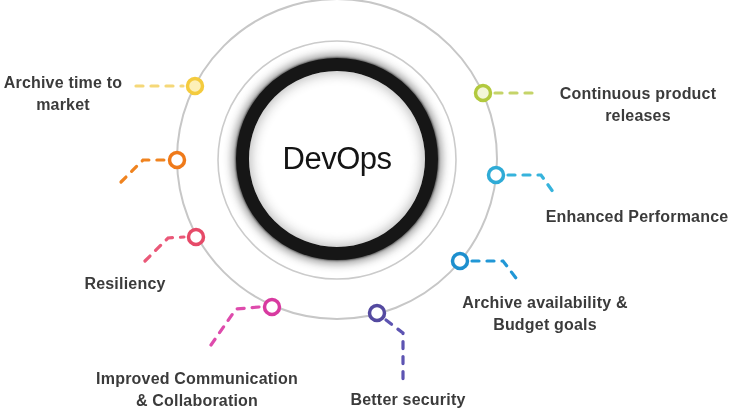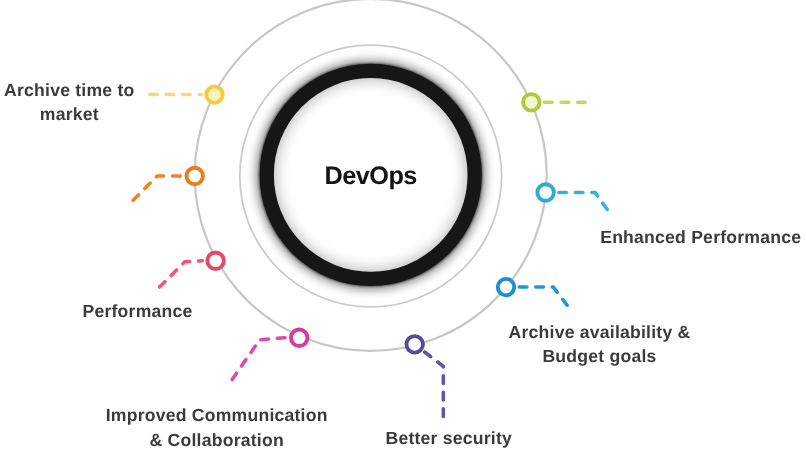--- a/index.html
+++ b/index.html
@@ -32,22 +32,22 @@
     border-radius:50%;
     background:#ffffff;
     box-shadow:0 0 8px 4px rgba(30,30,30,.45),
                0 0 2px 1px rgba(30,30,30,.6),
                inset 0 0 12px 2px rgba(30,30,30,.30);
     display:flex;
     align-items:center;
     justify-content:center;
   }
   .core-title{
-    font-size:23px;
-    font-weight:700;
+    font-size:31px;
+    font-weight:400;
     letter-spacing:-0.5px;
     color:#141414;
   }
   .connector{fill:none;stroke-width:3.2;stroke-linecap:round;stroke-dasharray:7 8;}
   .node-dot{stroke-width:3.5;}
 </style>
 </head>
 <body>
 
 <div class="stage" style="background: rgb(255, 255, 255); color: rgb(59, 59, 59);">
@@ -77,25 +77,27 @@
   </svg>
 
   <div class="core" style="border-color: rgb(22, 22, 22); background: rgb(255, 255, 255);">
     <span class="core-title" style="color: rgb(20, 20, 20);">DevOps</span>
   </div>
 
   <div class="node-label" style="left:0px;top:72px;width:126px;">Archive time to
 market</div>
 
 
-  <div class="node-label" style="left:55px;top:273px;width:140px;">Performance</div>
+  <div class="node-label" style="left:55px;top:273px;width:140px;">Resiliency</div>
 
   <div class="node-label" style="left:82px;top:368px;width:230px;">Improved Communication
 &amp; Collaboration</div>
 
   <div class="node-label" style="left:328px;top:389px;width:160px;">Better security</div>
 
   <div class="node-label" style="left:440px;top:292px;width:210px;">Archive availability &amp;
 Budget goals</div>
 
   <div class="node-label" style="left:532px;top:206px;width:210px;">Enhanced Performance</div>
 
+  <div class="node-label" style="left:543px;top:83px;width:190px;">Continuous product
+releases</div>
 </div>
 
 </body></html>

